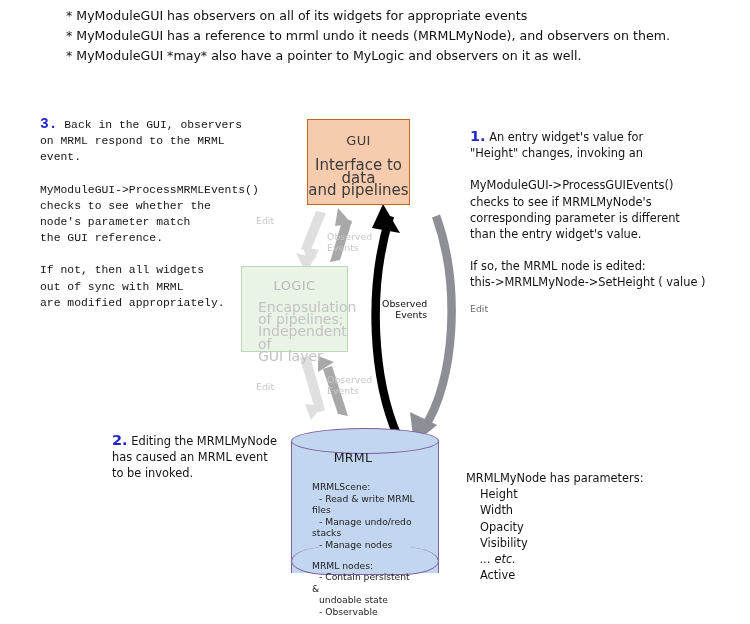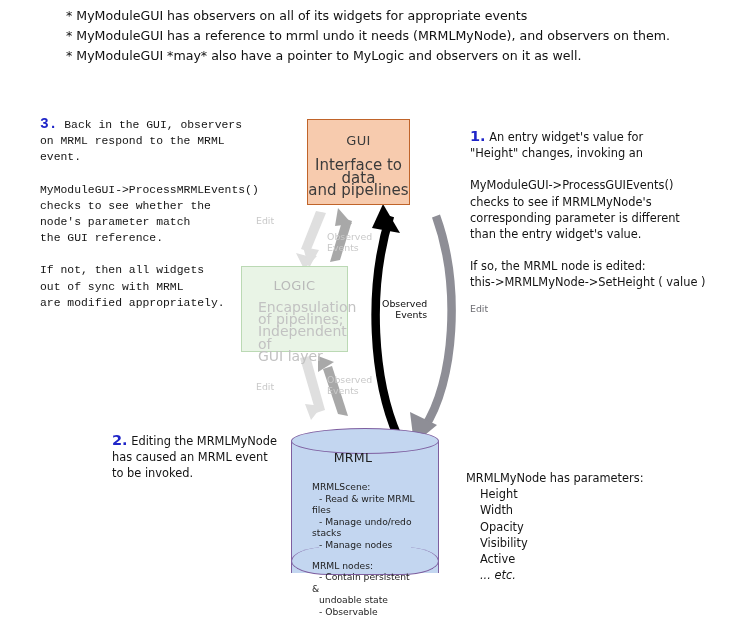--- a/index.html
+++ b/index.html
@@ -324,22 +324,22 @@
     <span>to be invoked.</span>
   </span>
 </div>
 
 <div class="abs annot" id="annot-params">
   <span class="para">MRMLMyNode has parameters:</span>
   <span class="para" style="padding-left:14px">Height</span>
   <span class="para" style="padding-left:14px">Width</span>
   <span class="para" style="padding-left:14px">Opacity</span>
   <span class="para" style="padding-left:14px">Visibility</span>
+  <span class="para ital" style="padding-left:14px">... etc.</span>
   <span class="para" style="padding-left:14px">Active</span>
-  <span class="para ital" style="padding-left:14px">... etc.</span>
 </div>
 
 <div class="abs arrow-label lbl-faint" id="lbl-edit-gl">
   <span>Edit</span>
 </div>
 
 <div class="abs arrow-label lbl-mid" id="lbl-obs-gl">
   <span>Observed</span><br>
   <span>Events</span>
 </div>

